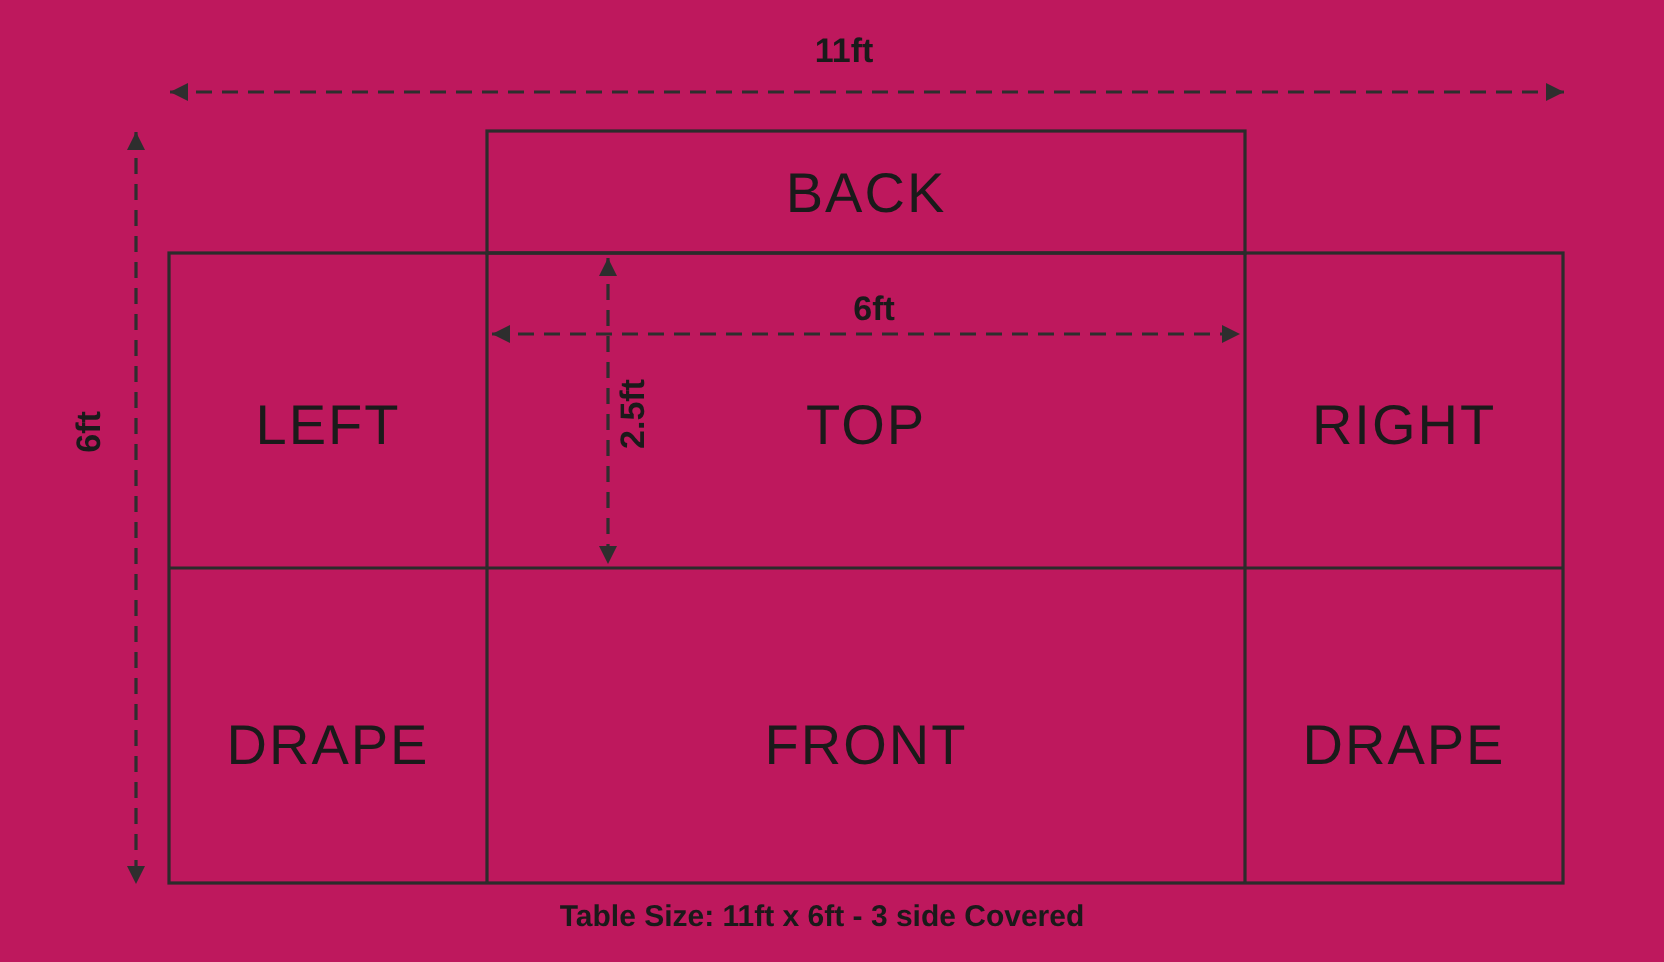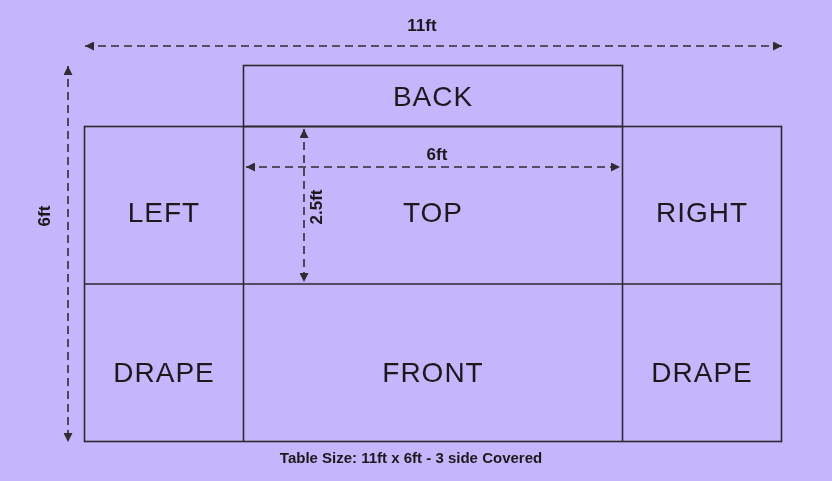--- a/index.html
+++ b/index.html
@@ -8,21 +8,21 @@
     background: #ffffff;
     width: 832px;
     height: 481px;
     overflow: hidden;
     font-family: "Liberation Sans", sans-serif;
   }
   .stage {
     position: relative;
     width: 832px;
     height: 481px;
-    background: #c4b5fd;
+    background: #be185d;
   }
   svg { display: block; }
   .outline {
     fill: none;
     stroke: #2b2b2b;
     stroke-width: 1.6;
   }
   .divider {
     stroke: #2b2b2b;
     stroke-width: 1.6;

